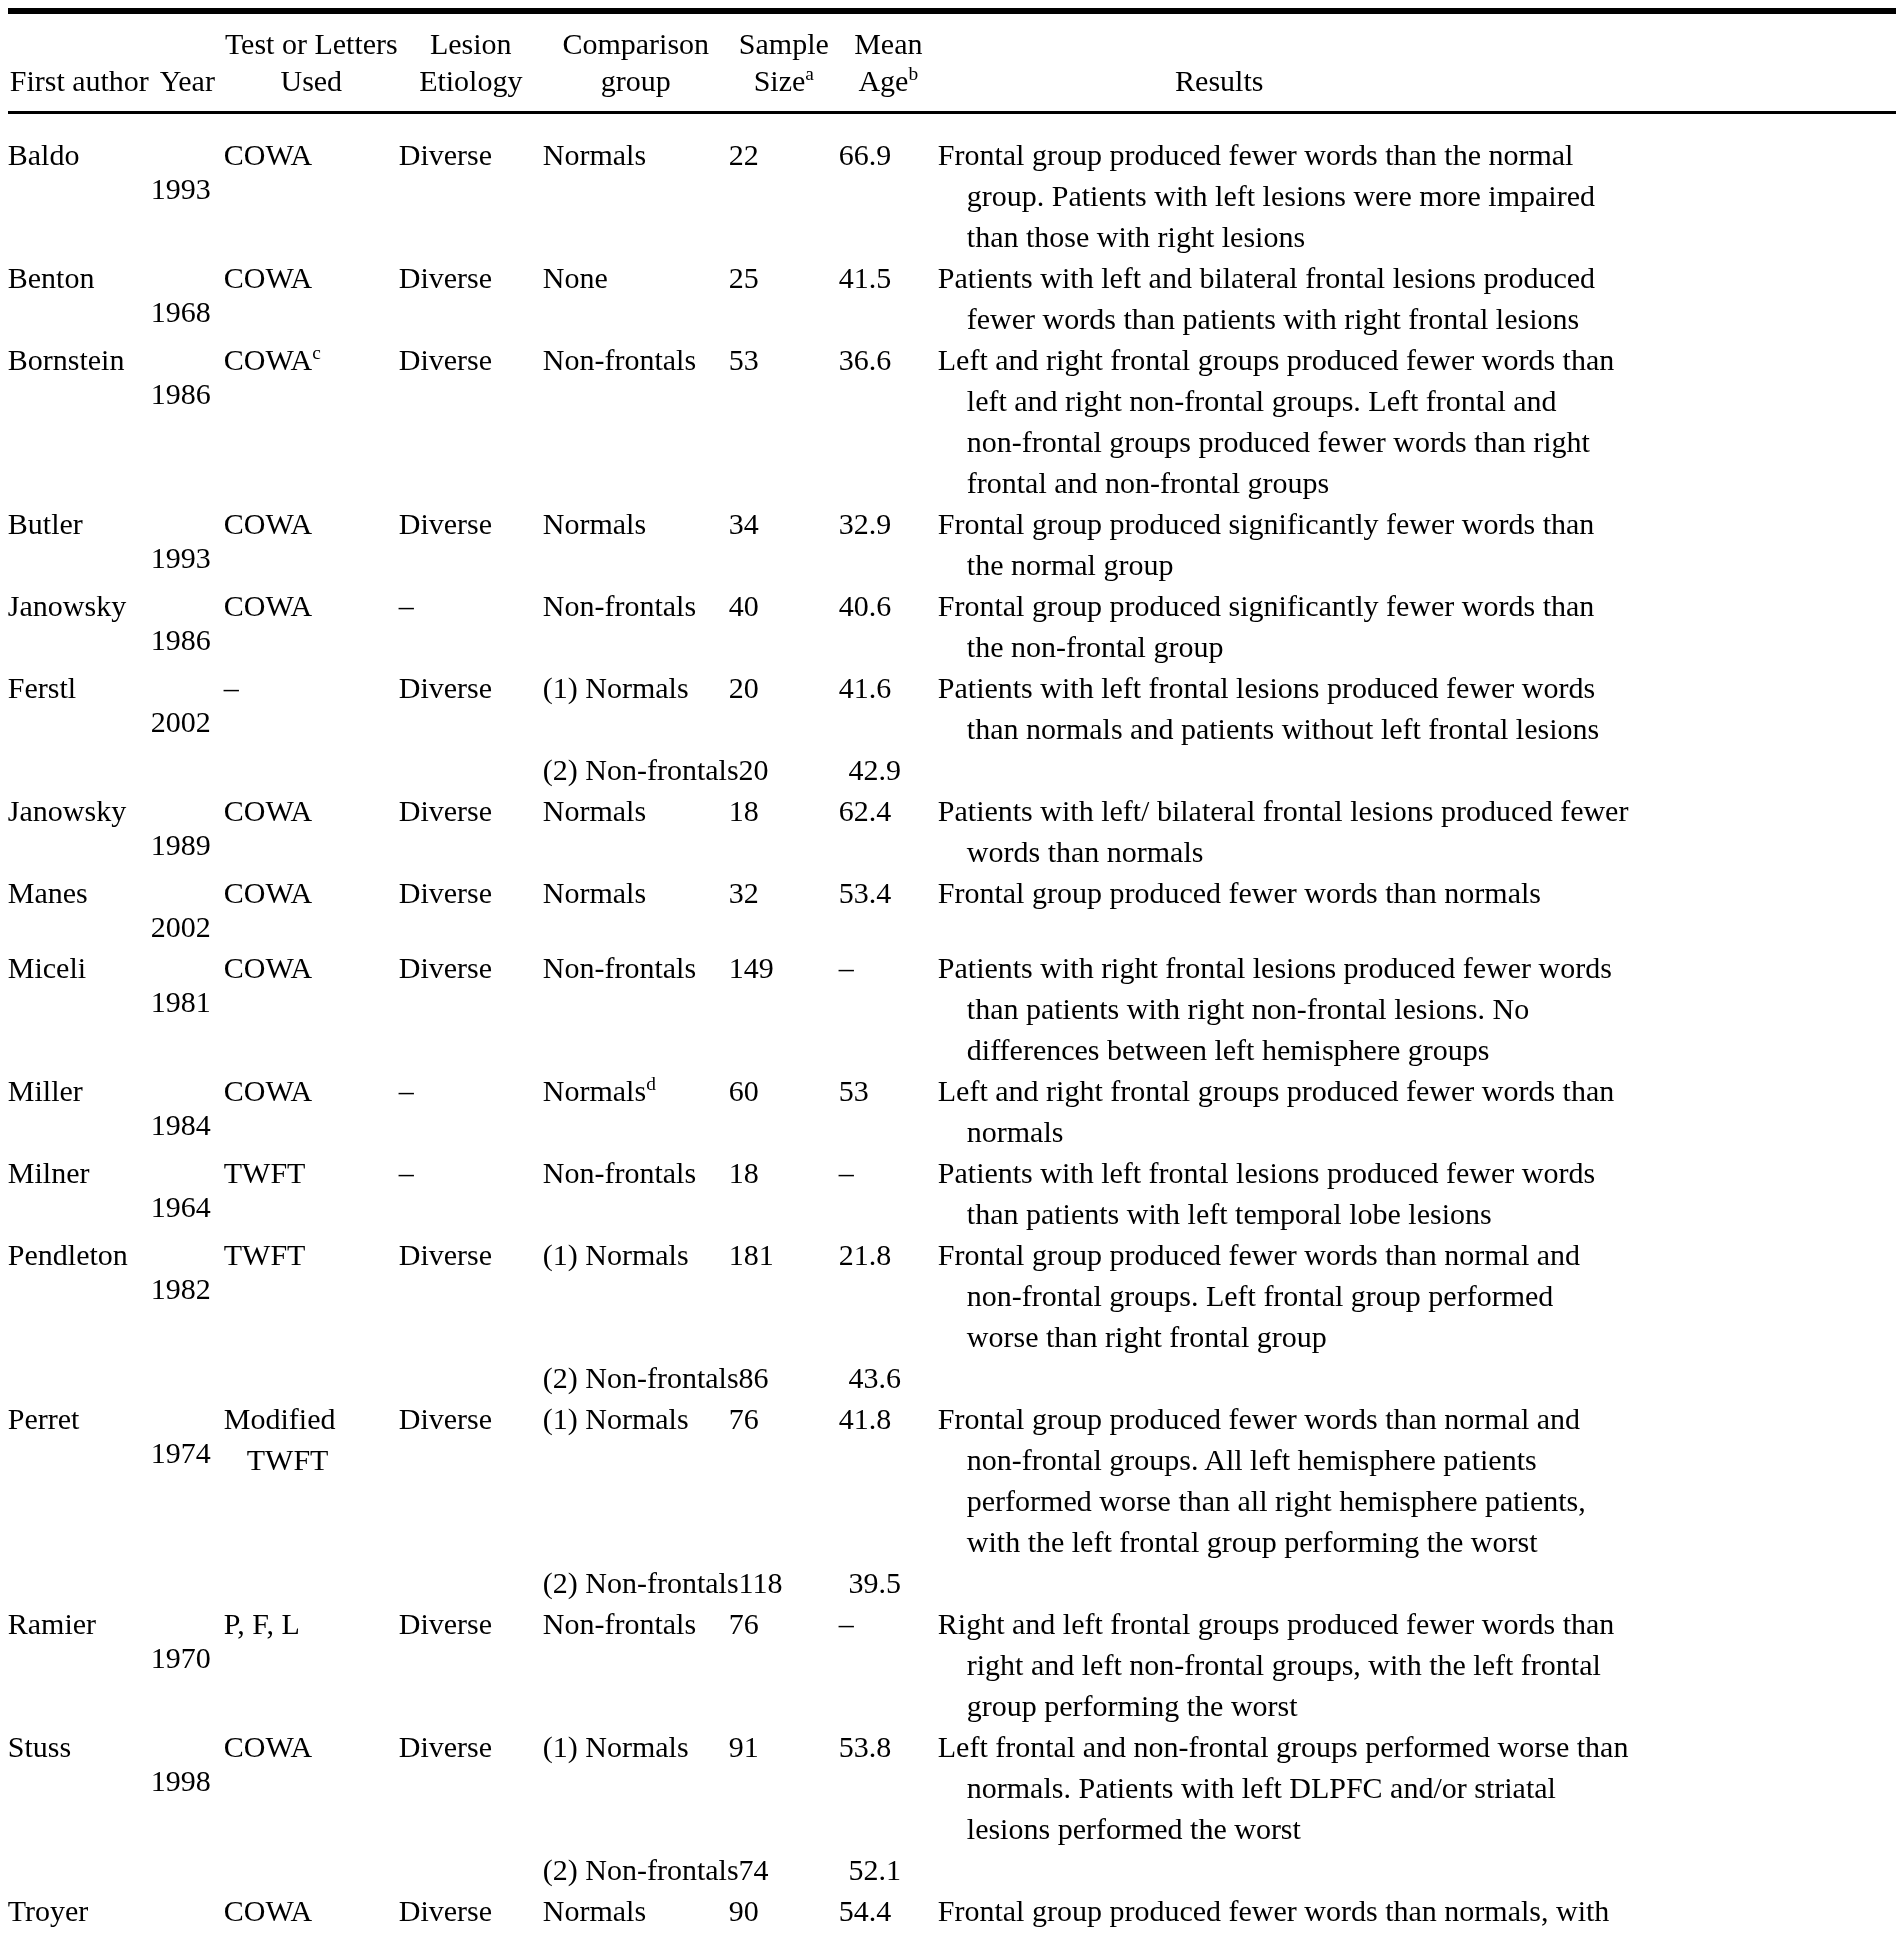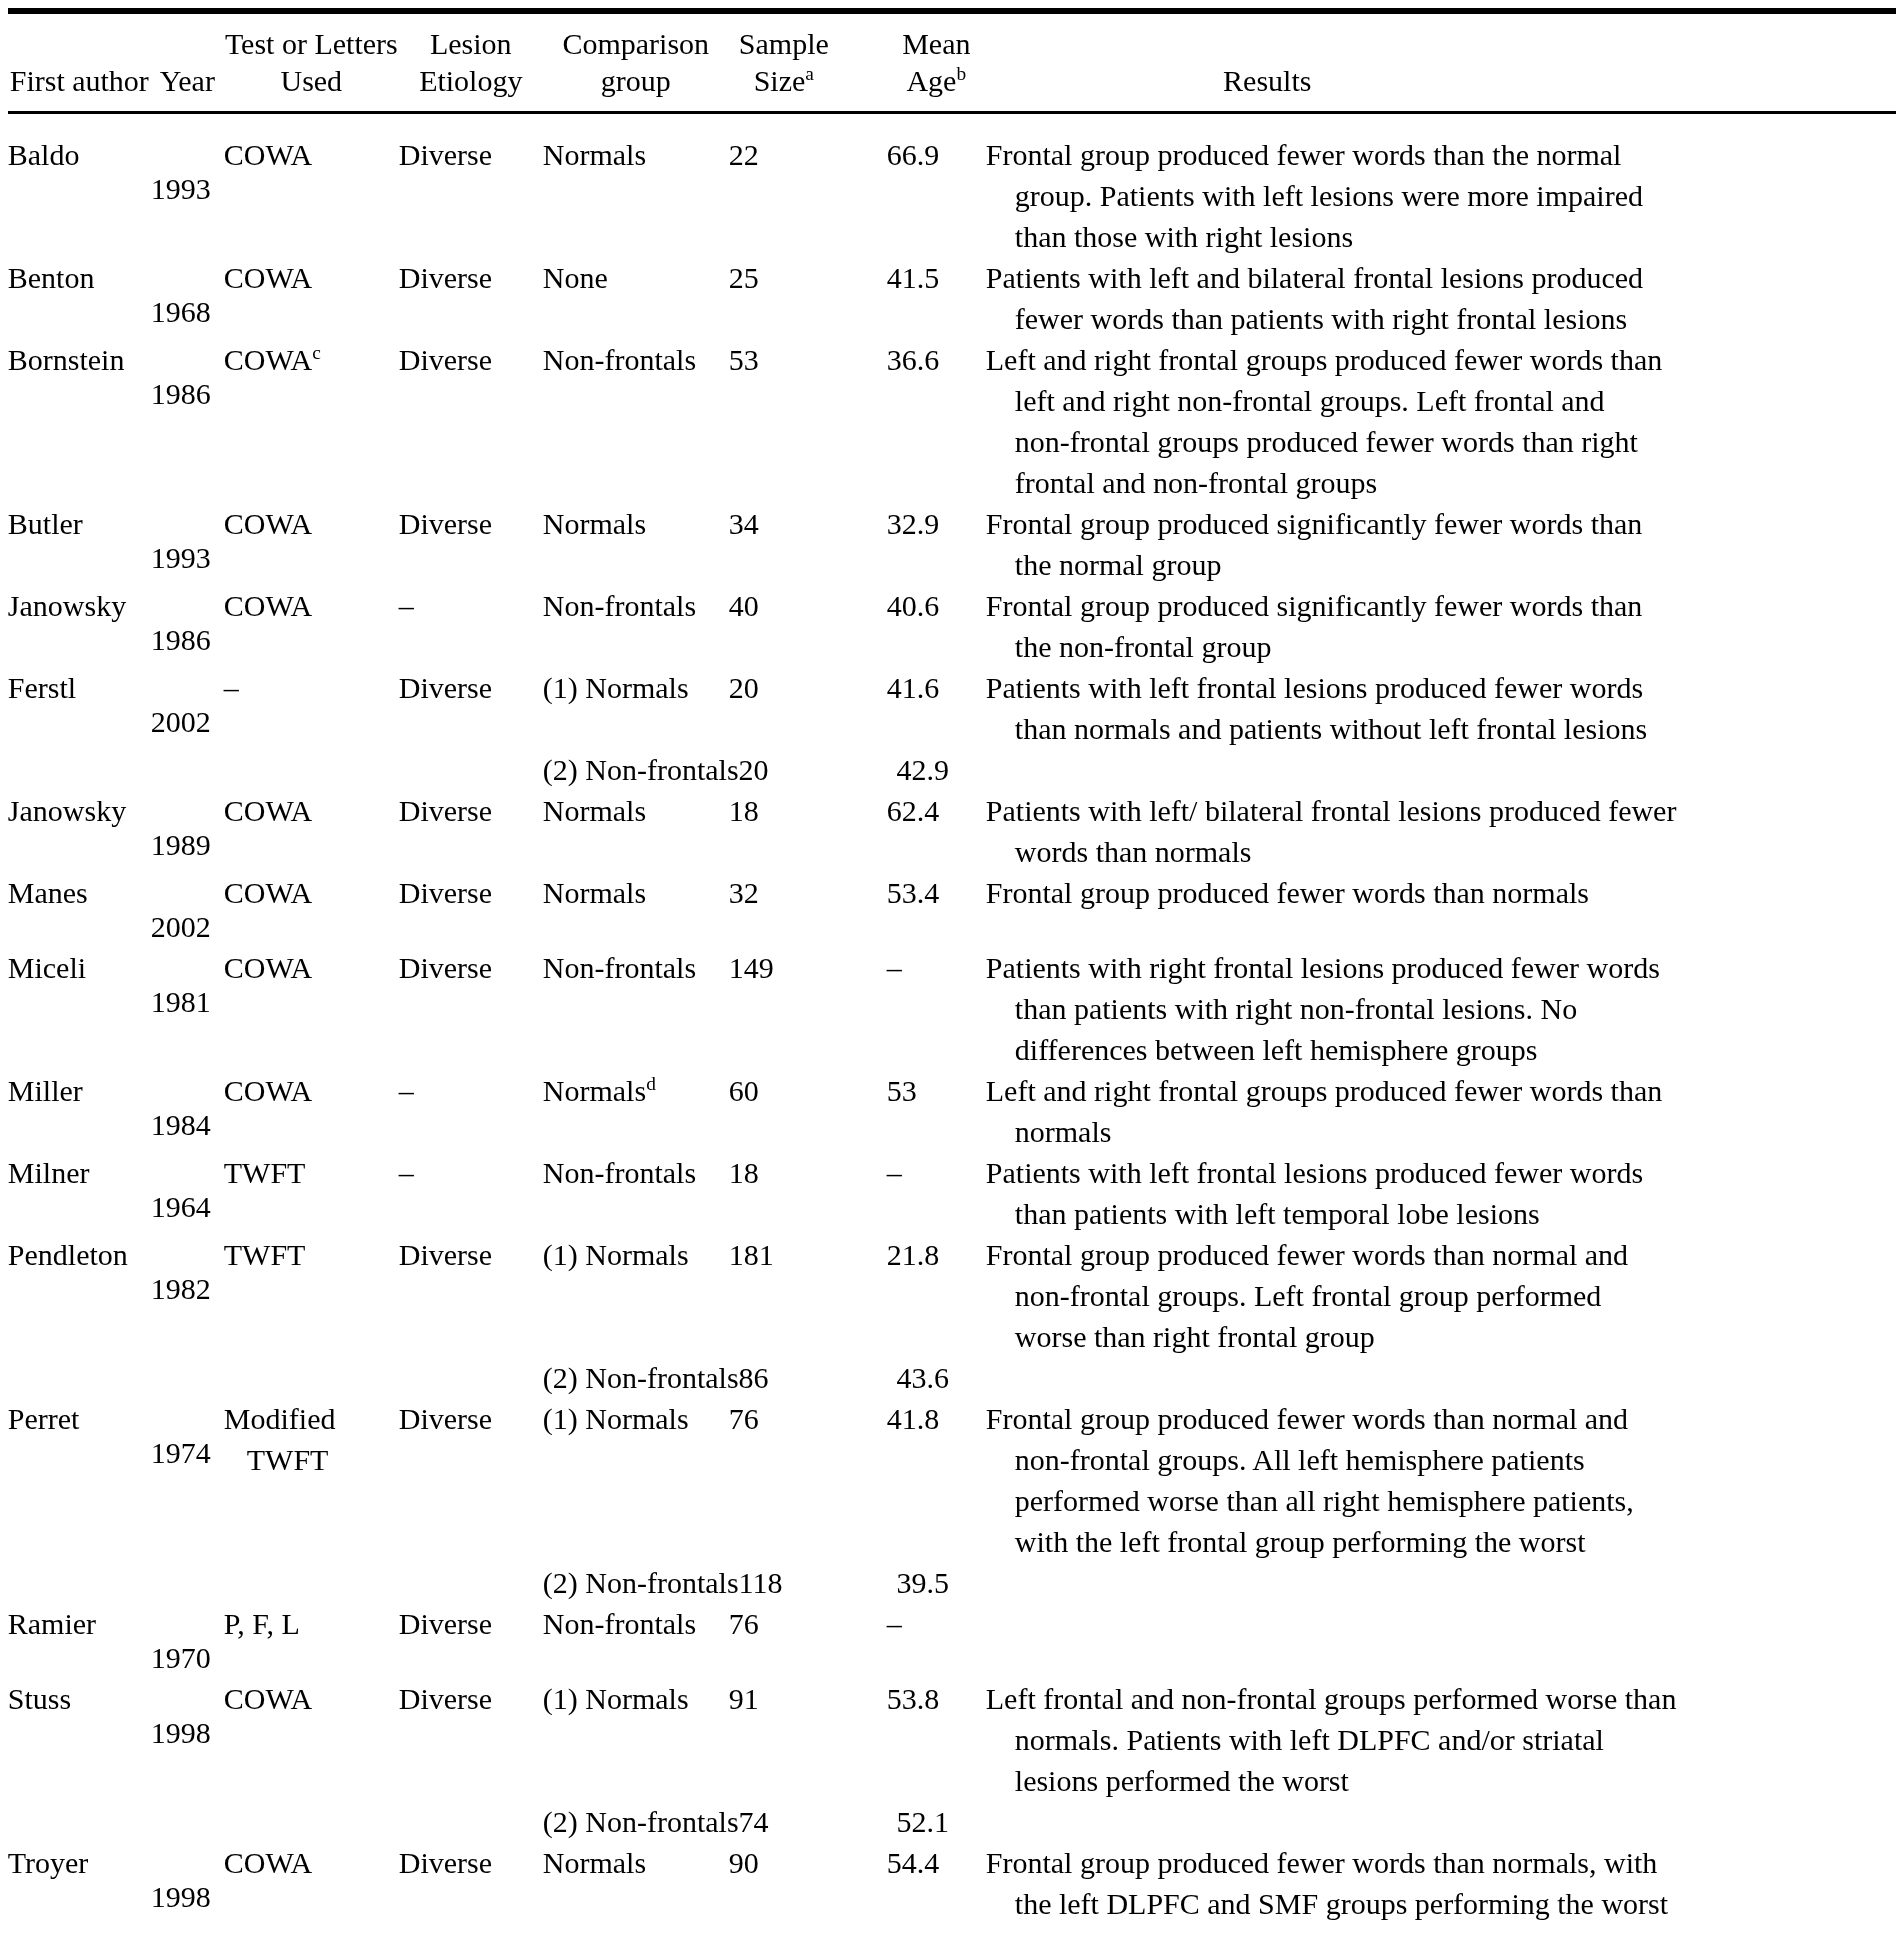--- a/index.html
+++ b/index.html
@@ -27,21 +27,21 @@
   .tr { display: flex; align-items: flex-start; }
   .td { line-height: 41px; white-space: pre; }
   sup { font-size: 19.4px; vertical-align: super; line-height: 0; }
 
   .col-author     { flex: 0 0 143px; }
   .col-year       { flex: 0 0 73px; margin-top: 34px;  }
   .col-test       { flex: 0 0 175px; }
   .col-etiology   { flex: 0 0 144px; }
   .col-comparison { flex: 0 0 186px; }
   .col-sample     { flex: 0 0 110px; }
-  .col-age        { flex: 0 0 99px; margin-left: 48px; }
+  .col-age        { flex: 0 0 99px; }
   .col-results    { flex: 0 0 932px; }
 
   .td.col-test    { padding-left: 23px; text-indent: -23px; }
   .td.col-results { padding-left: 29px; text-indent: -29px; overflow: visible; }
 
   .thead .col-test,
   .thead .col-etiology,
   .thead .col-comparison,
   .thead .col-sample,
   .thead .col-age { text-align: center; }
@@ -255,20 +255,23 @@
         <div class="td col-results"></div>
       </div>
       <div class="tr">
         <div class="td col-author">Ramier</div>
         <div class="td col-year">1970</div>
         <div class="td col-test">P, F, L</div>
         <div class="td col-etiology">Diverse</div>
         <div class="td col-comparison">Non-frontals</div>
         <div class="td col-sample">76</div>
         <div class="td col-age">–</div>
+        <div class="td col-results">Right and left frontal groups produced fewer words than
+right and left non-frontal groups, with the left frontal
+group performing the worst</div>
       </div>
       <div class="tr">
         <div class="td col-author">Stuss</div>
         <div class="td col-year">1998</div>
         <div class="td col-test">COWA</div>
         <div class="td col-etiology">Diverse</div>
         <div class="td col-comparison">(1) Normals</div>
         <div class="td col-sample">91</div>
         <div class="td col-age">53.8</div>
         <div class="td col-results">Left frontal and non-frontal groups performed worse than

